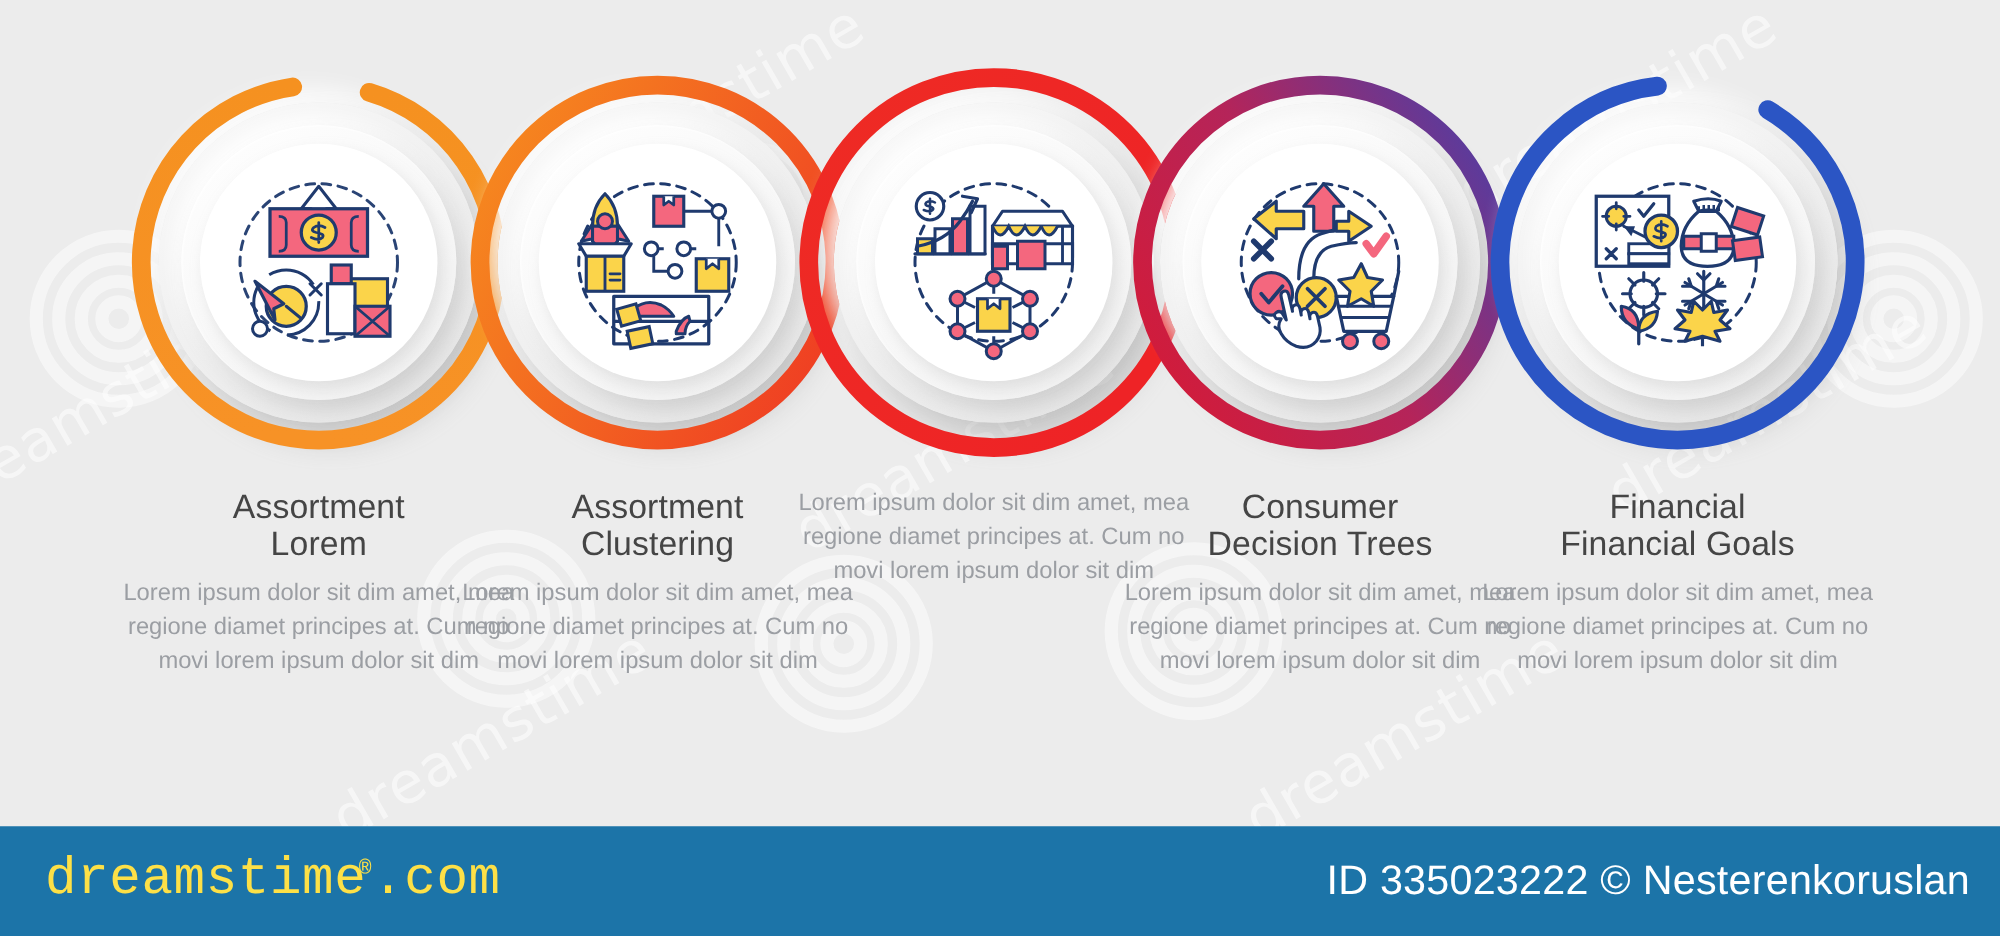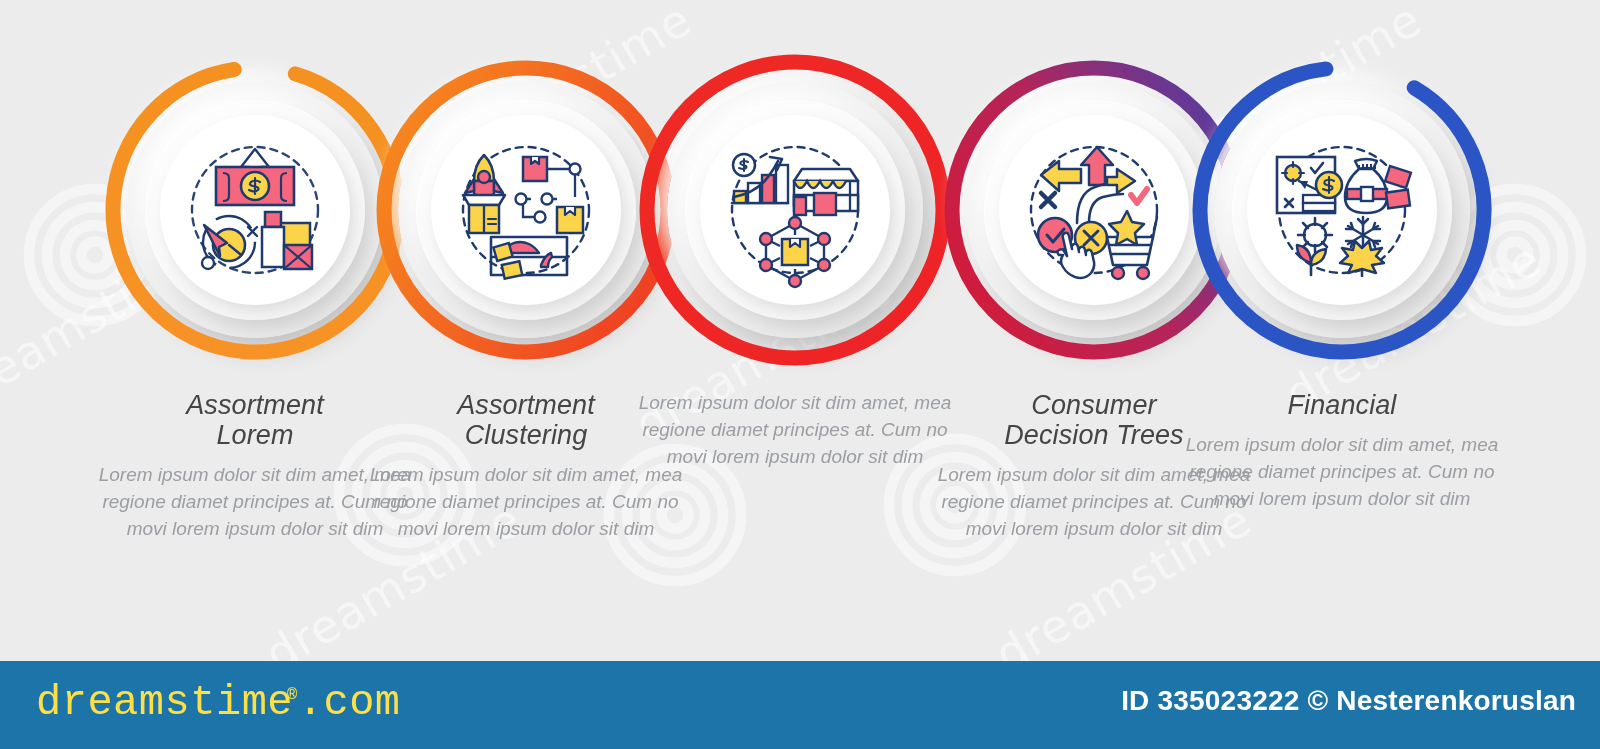--- a/index.html
+++ b/index.html
@@ -35,21 +35,20 @@
   }
 
   .stage{position:absolute;inset:0;z-index:2;}
 
   
   .step{
     position:absolute;
     top:60px;
     width:300px;
     height:660px;
-    font-style:italic;
   }
 
   .ringwrap{
     position:absolute;
     left:0;top:0;
     width:300px;height:300px;
   }
   .ringwrap svg{position:absolute;left:0;top:0;overflow:visible;}
 
   
@@ -127,22 +126,22 @@
   }
   .footer .brand .reg{
     font-size:17px;
     vertical-align:super;
     margin-left:-6px;
   }
   .footer .credit{
     position:absolute;
     right:24px;top:24px;
     color:#ffffff;
-    font-size:28px;
-    font-weight:bold;
+    font-size:33px;
+    font-weight:normal;
     letter-spacing:.2px;
   }
 </style>
 </head>
 <body>
 
 <div class="wm-field">
   <div class="wm-txt" style="left:-70px;top:300px;">dreamstime</div>
   <div class="wm-txt" style="left:250px;top:560px;">dreamstime</div>
   <div class="wm-txt" style="left:620px;top:330px;">dreamstime</div>
@@ -364,21 +363,21 @@
         </linearGradient>
       </defs>
       <circle cx="150" cy="150" r="148" fill="none" stroke="url(#g3)" stroke-width="15" stroke-linecap="round"></circle>
     </svg>
   </div>
   <div class="caption">
     <p>Lorem ipsum dolor sit dim amet, mea regione diamet principes at. Cum no movi lorem ipsum dolor sit dim</p>
   </div>
 </div>
 
-<div class="step" style="left:944px;">
+<div class="step" style="left:906px;">
   <div class="ringwrap">
     <div class="plate"></div>
     <div class="plate2"></div>
     <div class="plate3">
       <div class="icon-holder">
         <svg viewBox="0 0 150 150">
           <g fill="none" stroke="#1f3a6e" stroke-width="2.4" stroke-linecap="round" stroke-dasharray="7 6">
             <circle cx="75" cy="75" r="63"></circle>
           </g>
 
@@ -486,21 +485,21 @@
       <defs>
         <linearGradient id="g5" x1="0" y1="0" x2="1" y2="1">
           <stop offset="0%" stop-color="#2b55c4"></stop>
               <stop offset="100%" stop-color="#2b55c4"></stop>
         </linearGradient>
       </defs>
       <circle cx="150" cy="150" r="142" fill="none" stroke="url(#g5)" stroke-width="15" stroke-linecap="round" stroke-dasharray="800 92" stroke-dashoffset="-46" transform="rotate(-78 150 150)"></circle>
     </svg>
   </div>
   <div class="caption">
-    <h3><span>Financial</span><br></h3>
+    <h3><span>Financial</span><br><span>Financial Goals</span></h3>
     <p>Lorem ipsum dolor sit dim amet, mea regione diamet principes at. Cum no movi lorem ipsum dolor sit dim</p>
   </div>
 </div>
 
 </div>
 
 <div class="footer">
   <div class="brand"><span>dreamstime</span><span class="reg">®</span><span>.com</span></div>
   <div class="credit">ID 335023222 © Nesterenkoruslan</div>
 </div>

